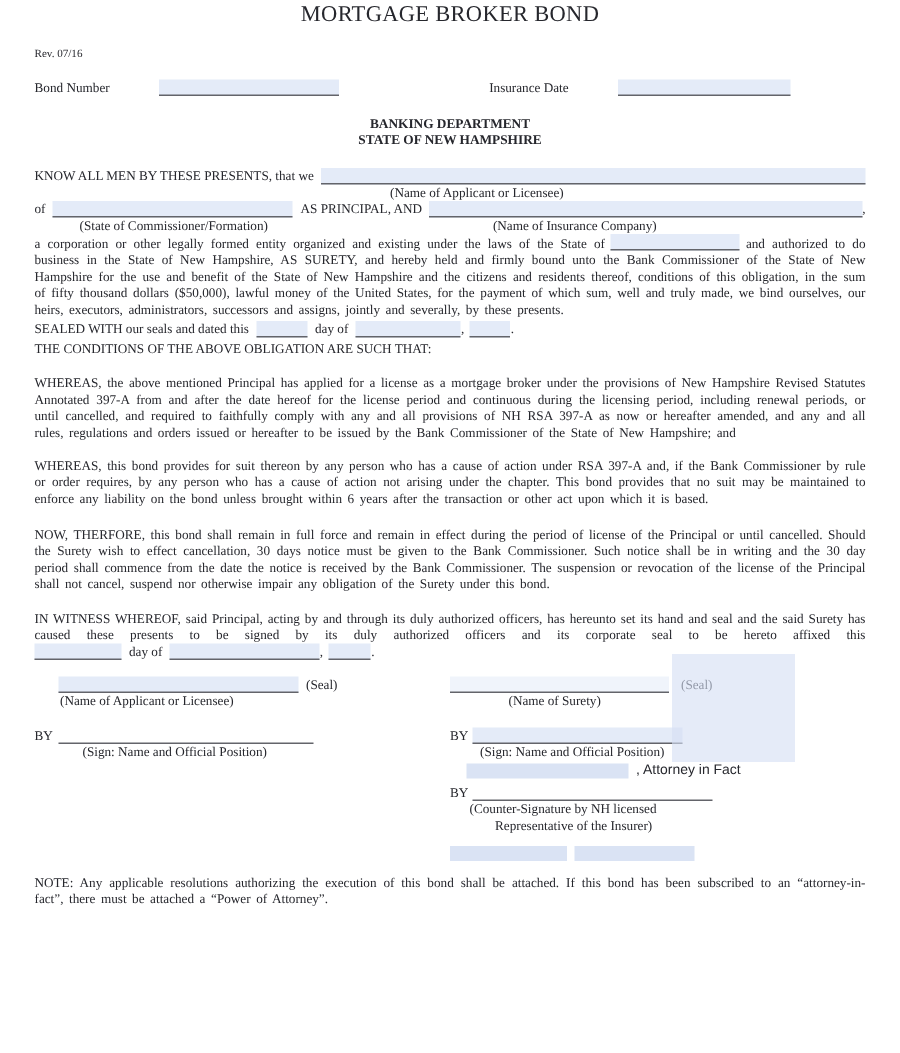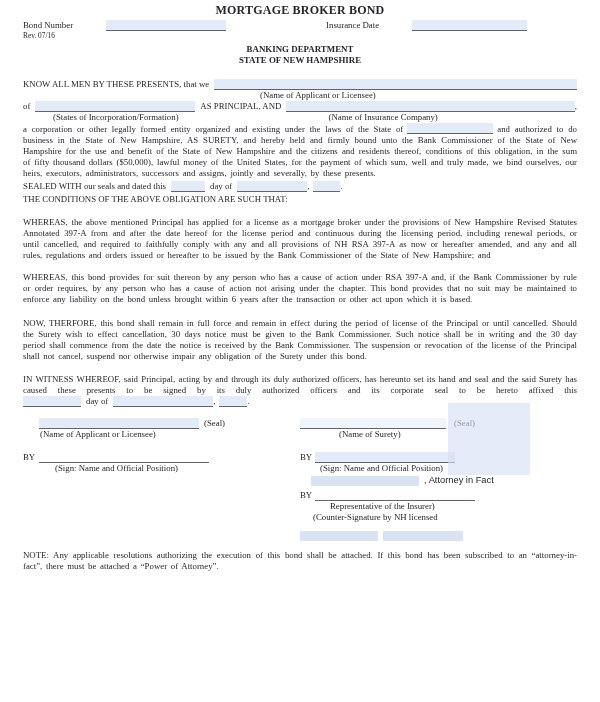--- a/index.html
+++ b/index.html
@@ -15,25 +15,25 @@
     position:relative;
     width:600px;height:702px;
     background:var(--page);
     color:var(--ink);
     font-family:"Liberation Serif","DejaVu Serif",serif;
     font-size:8.8px;line-height:10.9px;
     overflow:hidden;
     padding:4px 23px 0 23px;
   }
   .title{
-    text-align:center;font-weight:bold;font-size:12px;line-height:13px;
+    text-align:center;font-weight:normal;font-size:15px;line-height:13px;
     letter-spacing:.2px;
   }
   .rev{position:absolute;left:23px;top:31px;font-size:7.4px;}
-  .fields-row{display:flex;align-items:flex-end;height:14px;gap:28px;}
+  .fields-row{display:flex;align-items:flex-end;margin-top:33px;height:14px;gap:28px;}
   .blank{
     display:inline-block;height:11px;
     border-bottom:1px solid var(--rule);
     vertical-align:-2px;
   }
   .hl{background:var(--highlight);}
   .hl-soft{background:rgba(228,235,248,.55);}
   .boxfill{display:inline-block;height:10px;background:var(--highlight-strong);}
   .dept{ text-align:center;font-weight:bold;margin-top:13px;line-height:11px;font-size:8.9px;}
   .flexline{display:flex;align-items:flex-start;}
@@ -85,21 +85,21 @@
       <span style="margin-left:237px;">(Name of Applicant or Licensee)</span>
     </div>
     <div class="flexline">
       <span class="t">of</span>
       <span class="blank hl" style="width:160px;margin-left:5px;"></span>
       <span class="t" style="margin:0 5px;">AS PRINCIPAL, AND</span>
       <span class="blank hl grow"></span>
       <span class="t">,</span>
     </div>
     <div class="label-row">
-      <span style="margin-left:30px;">(States of Incorporation/Formation)</span>
+      <span style="margin-left:30px;">(State of Commissioner/Formation)</span>
       <span style="margin-left:150px;">(Name of Insurance Company)</span>
     </div>
     <p class="para"><span>a corporation or other legally formed entity organized and existing under the laws of the State of</span><span class="blank hl" style="width:86px;margin:0 4px;"></span><span>and authorized to do business in the State of New Hampshire, AS SURETY, and hereby held and firmly bound unto the Bank Commissioner of the State of New Hampshire for the use and benefit of the State of New Hampshire and the citizens and residents thereof, conditions of this obligation, in the sum of fifty thousand dollars ($50,000), lawful money of the United States, for the payment of which sum, well and truly made, we bind ourselves, our heirs, executors, administrators, successors and assigns, jointly and severally, by these presents.</span></p>
   </div>
 
   <div class="flexline caps-line">
     <span class="t">SEALED WITH our seals and dated this</span>
     <span class="blank hl" style="width:34px;margin:0 5px;"></span>
     <span class="t">day of</span>
     <span class="blank hl" style="width:70px;margin-left:5px;"></span>
@@ -152,22 +152,22 @@
       </div>
       <div class="sig-label" style="margin-left:20px;">(Sign: Name and Official Position)</div>
       <div class="sig-row" style="height:12px;">
         <span class="boxfill" style="width:108px;margin-left:11px;"></span>
         <span class="sans" style="margin-left:5px;">, Attorney in Fact</span>
       </div>
       <div class="sig-row" style="margin-top:2px;">
         <span>BY</span>
         <span class="blank" style="width:160px;margin-left:3px;"></span>
       </div>
+      <div class="sig-label" style="margin-left:13px;">(Counter-Signature by NH licensed</div>
       <div class="sig-label" style="margin-left:30px;">Representative of the Insurer)</div>
-      <div class="sig-label" style="margin-left:13px;">(Counter-Signature by NH licensed</div>
       <div class="mini-boxes">
         <span class="boxfill" style="width:78px;"></span>
         <span class="boxfill" style="width:80px;"></span>
       </div>
     </div>
   </div>
 
   <p class="para note">NOTE: Any applicable resolutions authorizing the execution of this bond shall be attached.  If this bond has been subscribed to an “attorney-in-fact”, there must be attached a “Power of Attorney”.</p>
 
 </div>

